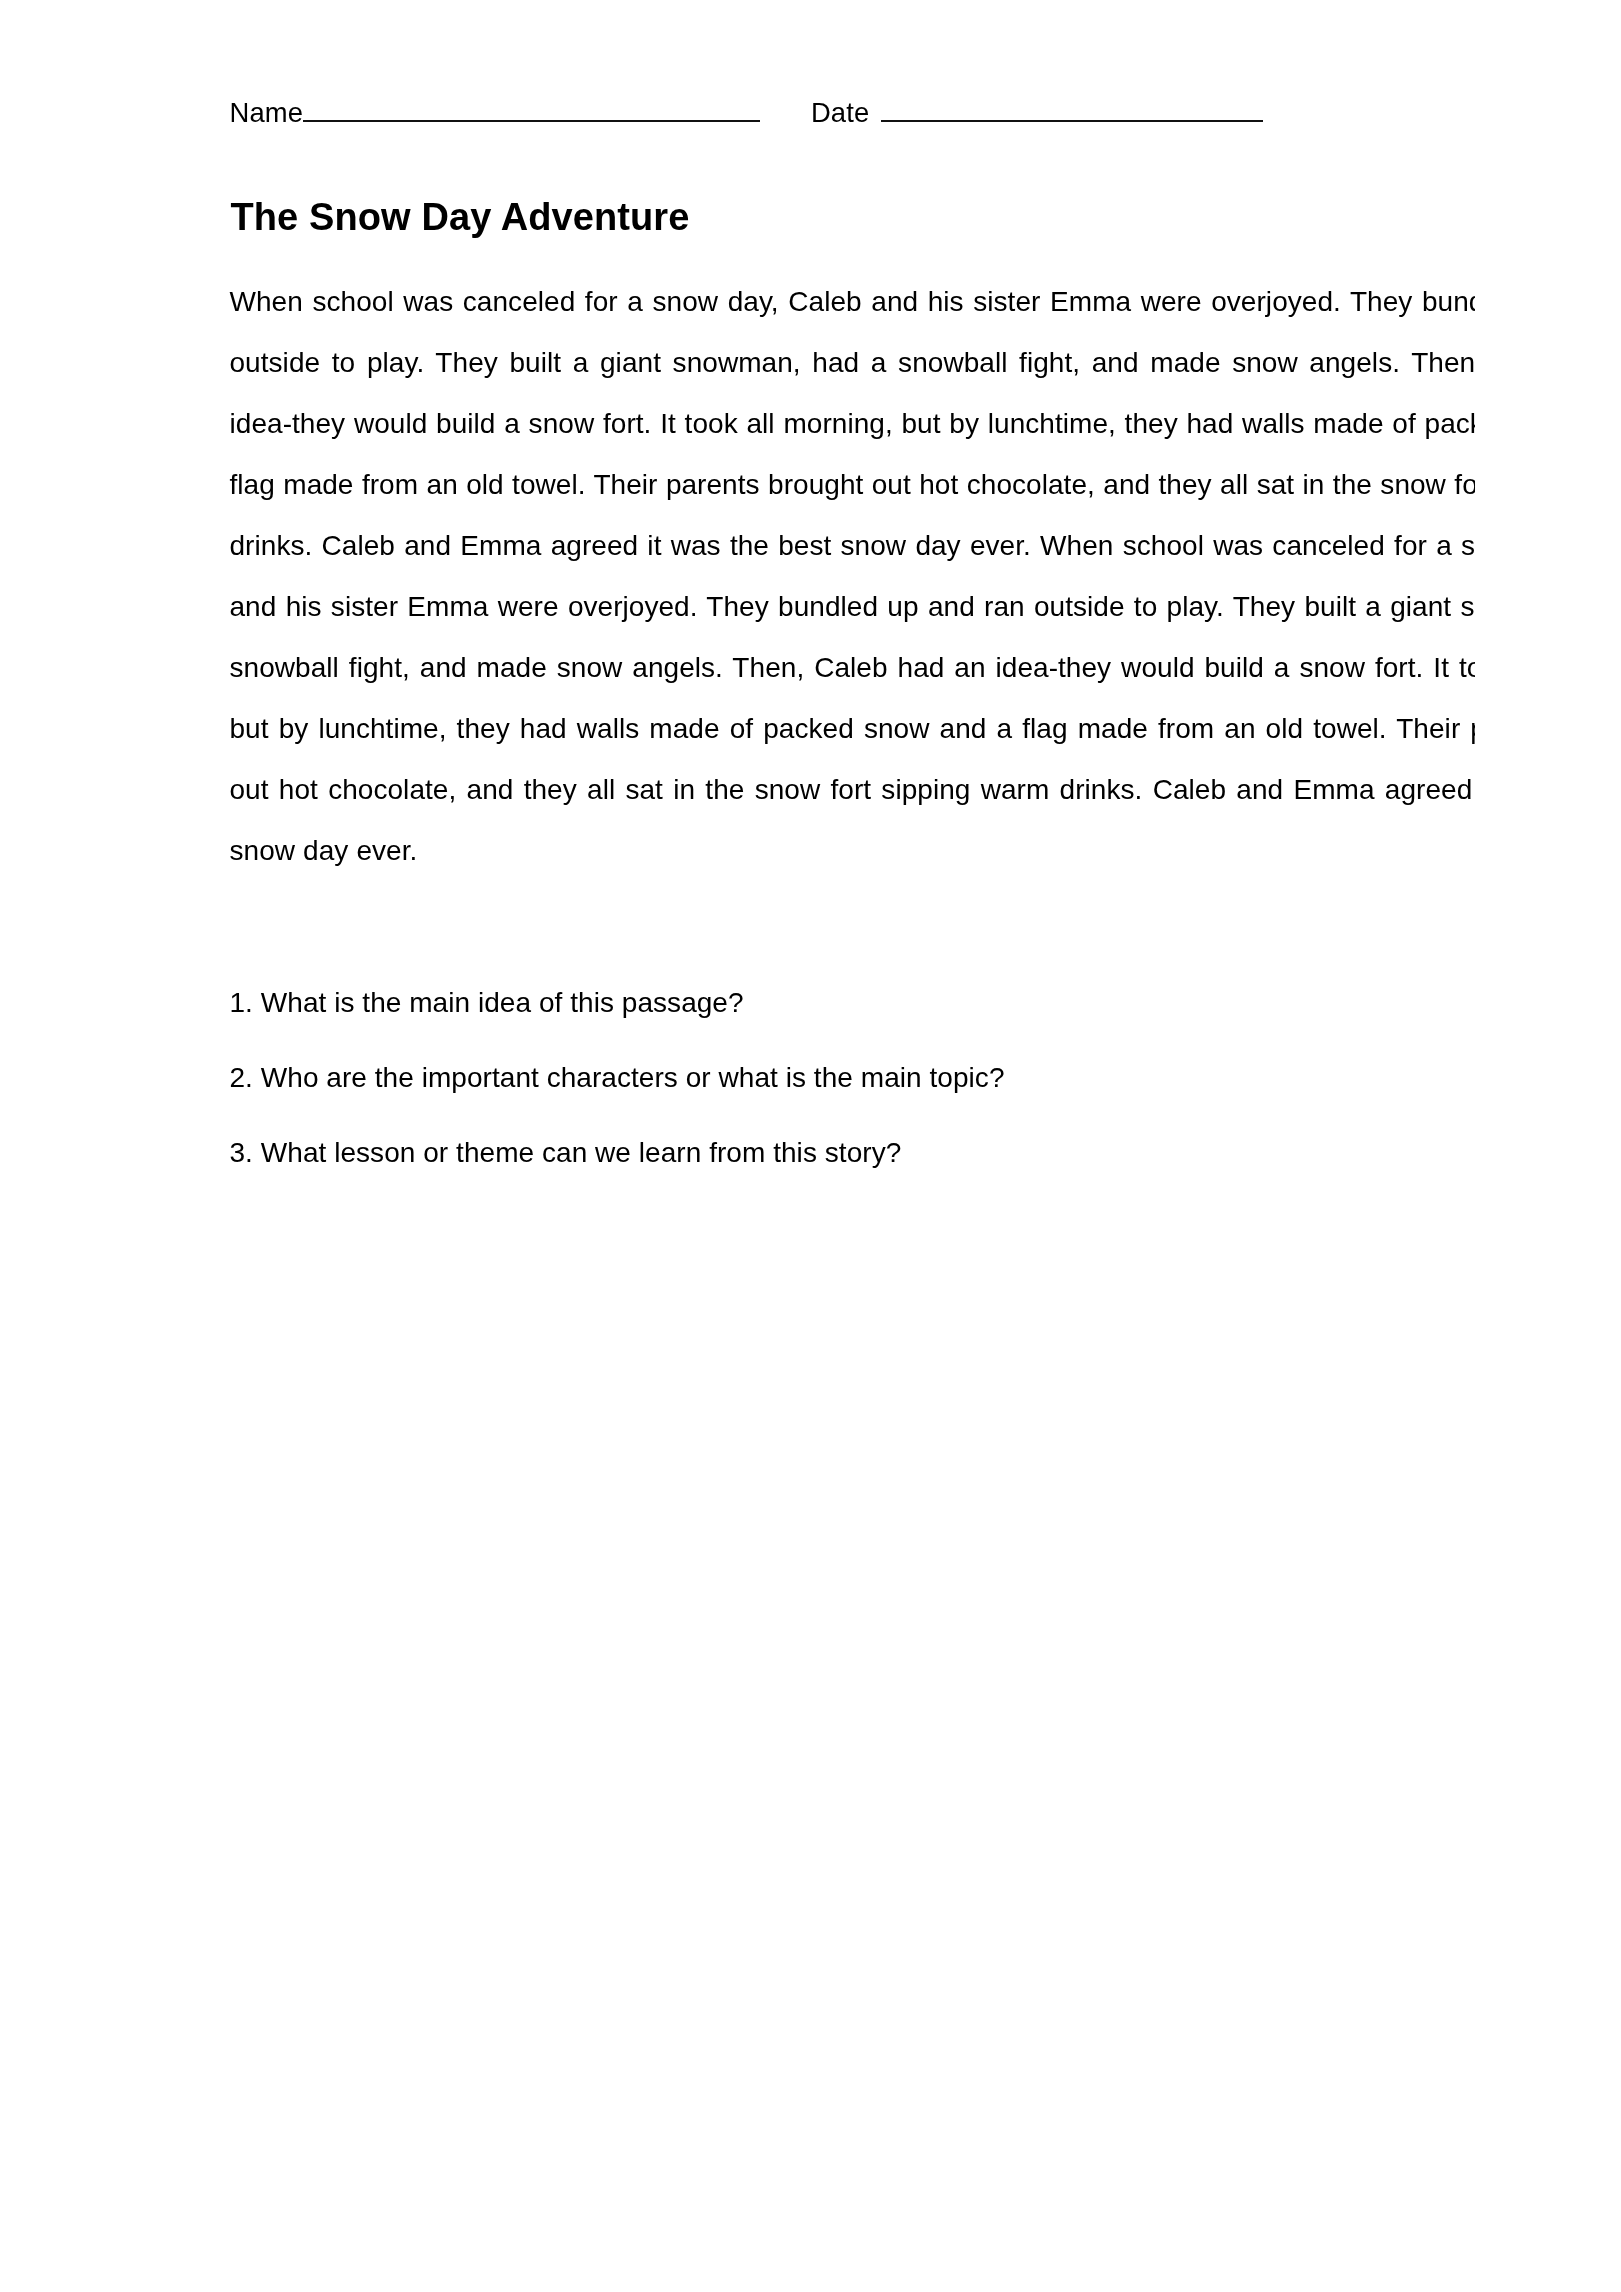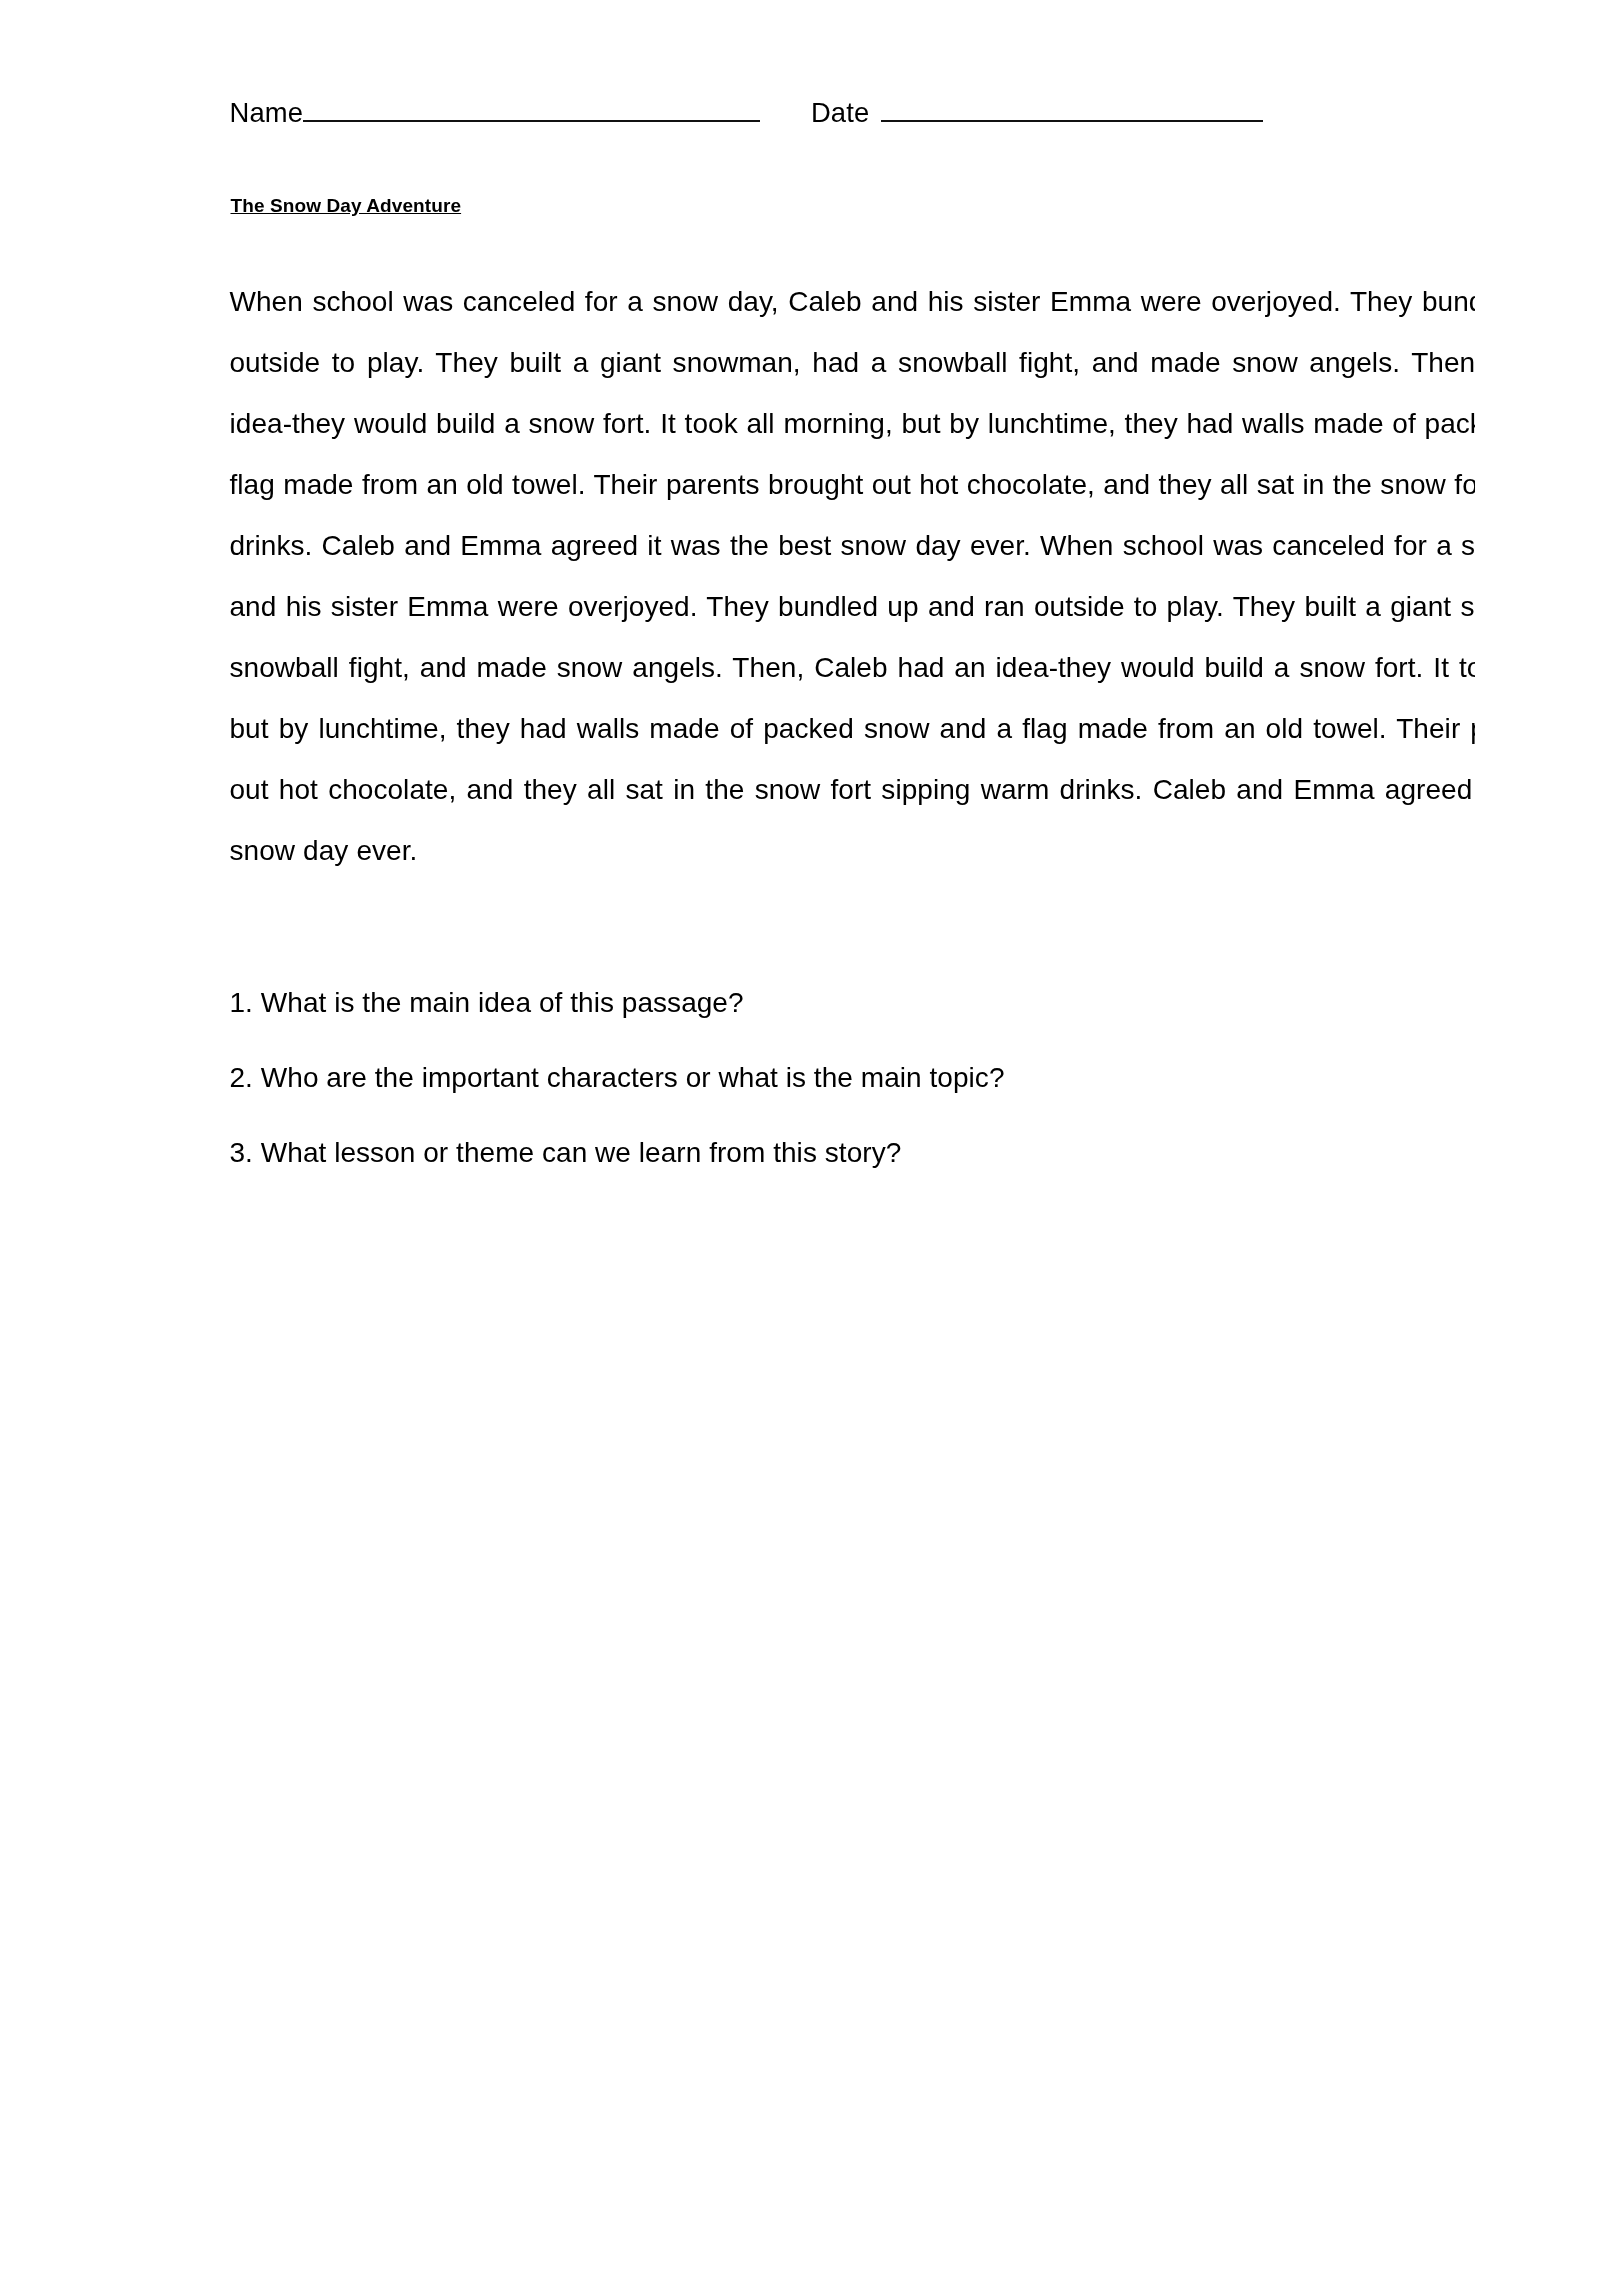--- a/index.html
+++ b/index.html
@@ -56,25 +56,24 @@
   .rule-name  { width: 457px; }
   .rule-date  { width: 382px; }
   .gap-between-fields { display: inline-block; width: 51px; }
   .gap-after-date-label { display: inline-block; width: 11.8px; }
 
   
   .doc-title {
     position: absolute;
     left: 1px;
     top: 174px;
-    font-size: 19px;
+    font-size: 38px;
     font-weight: bold;
     line-height: 37px;
     letter-spacing: 0.1px;
-    text-decoration: underline;
   }
 
   
   .passage {
     position: absolute;
     left: 0;
     top: 271px;
     width: 1440px;
     font-size: 28px;
     line-height: 61px;

